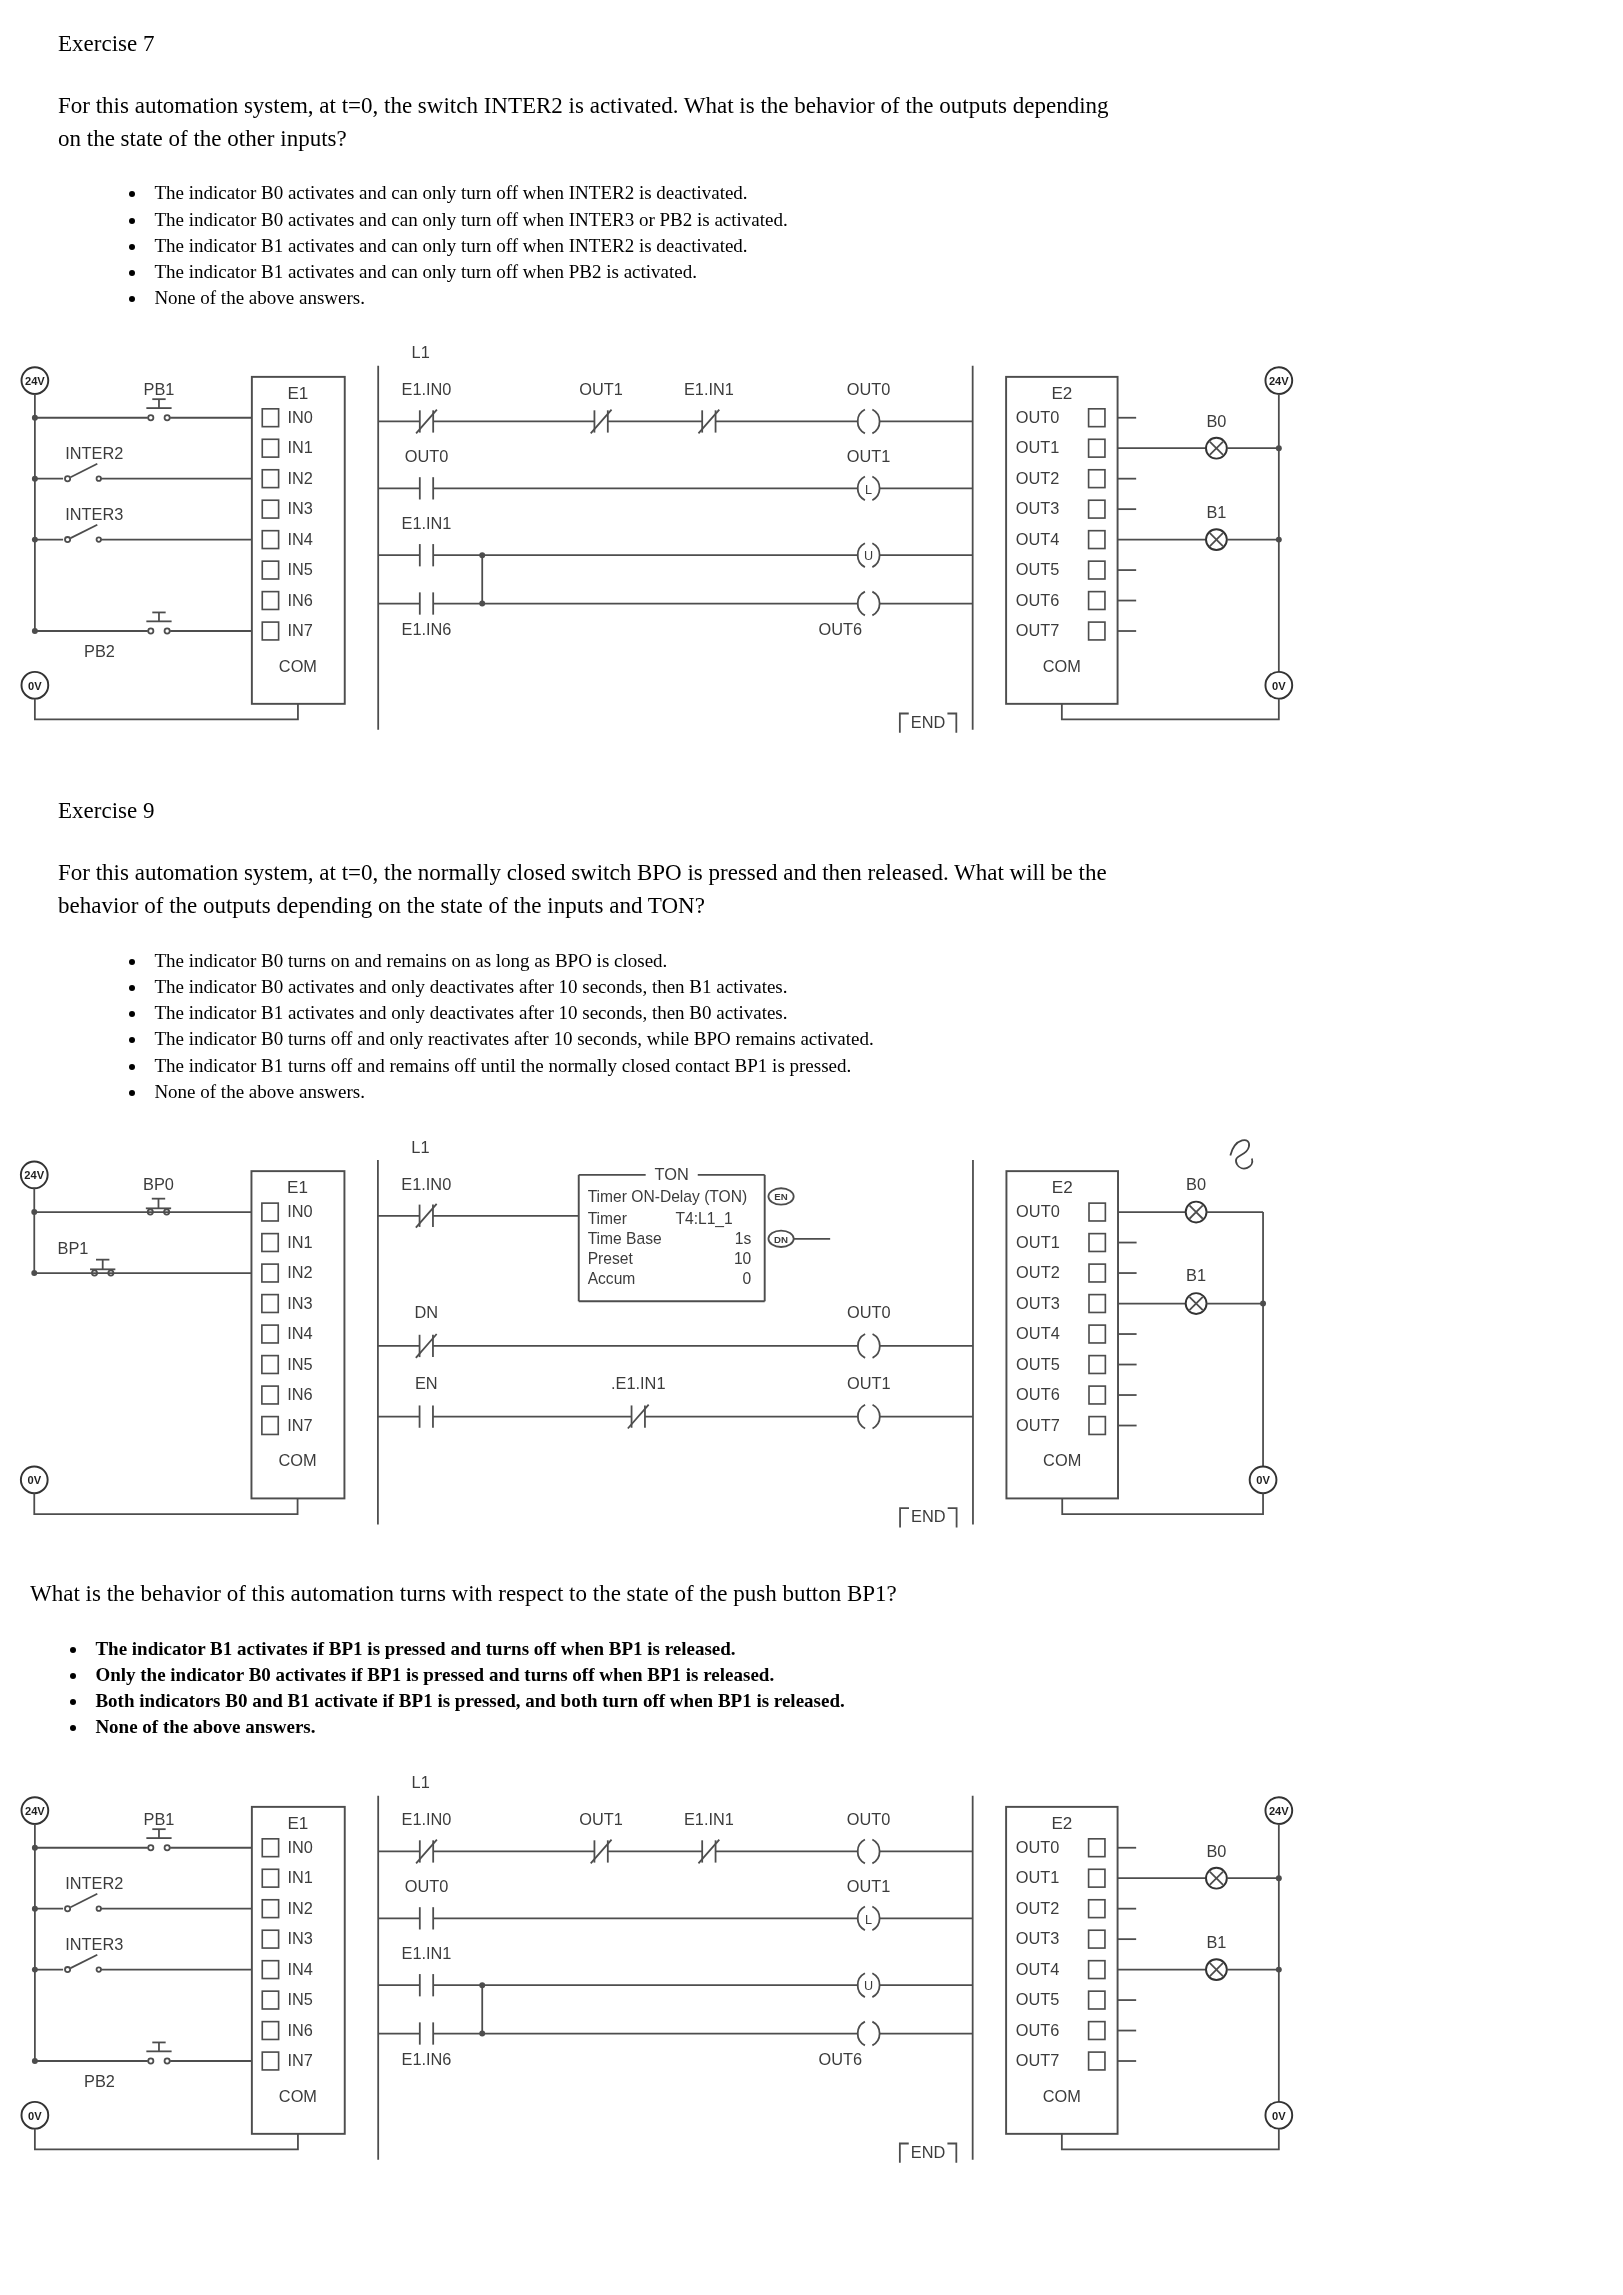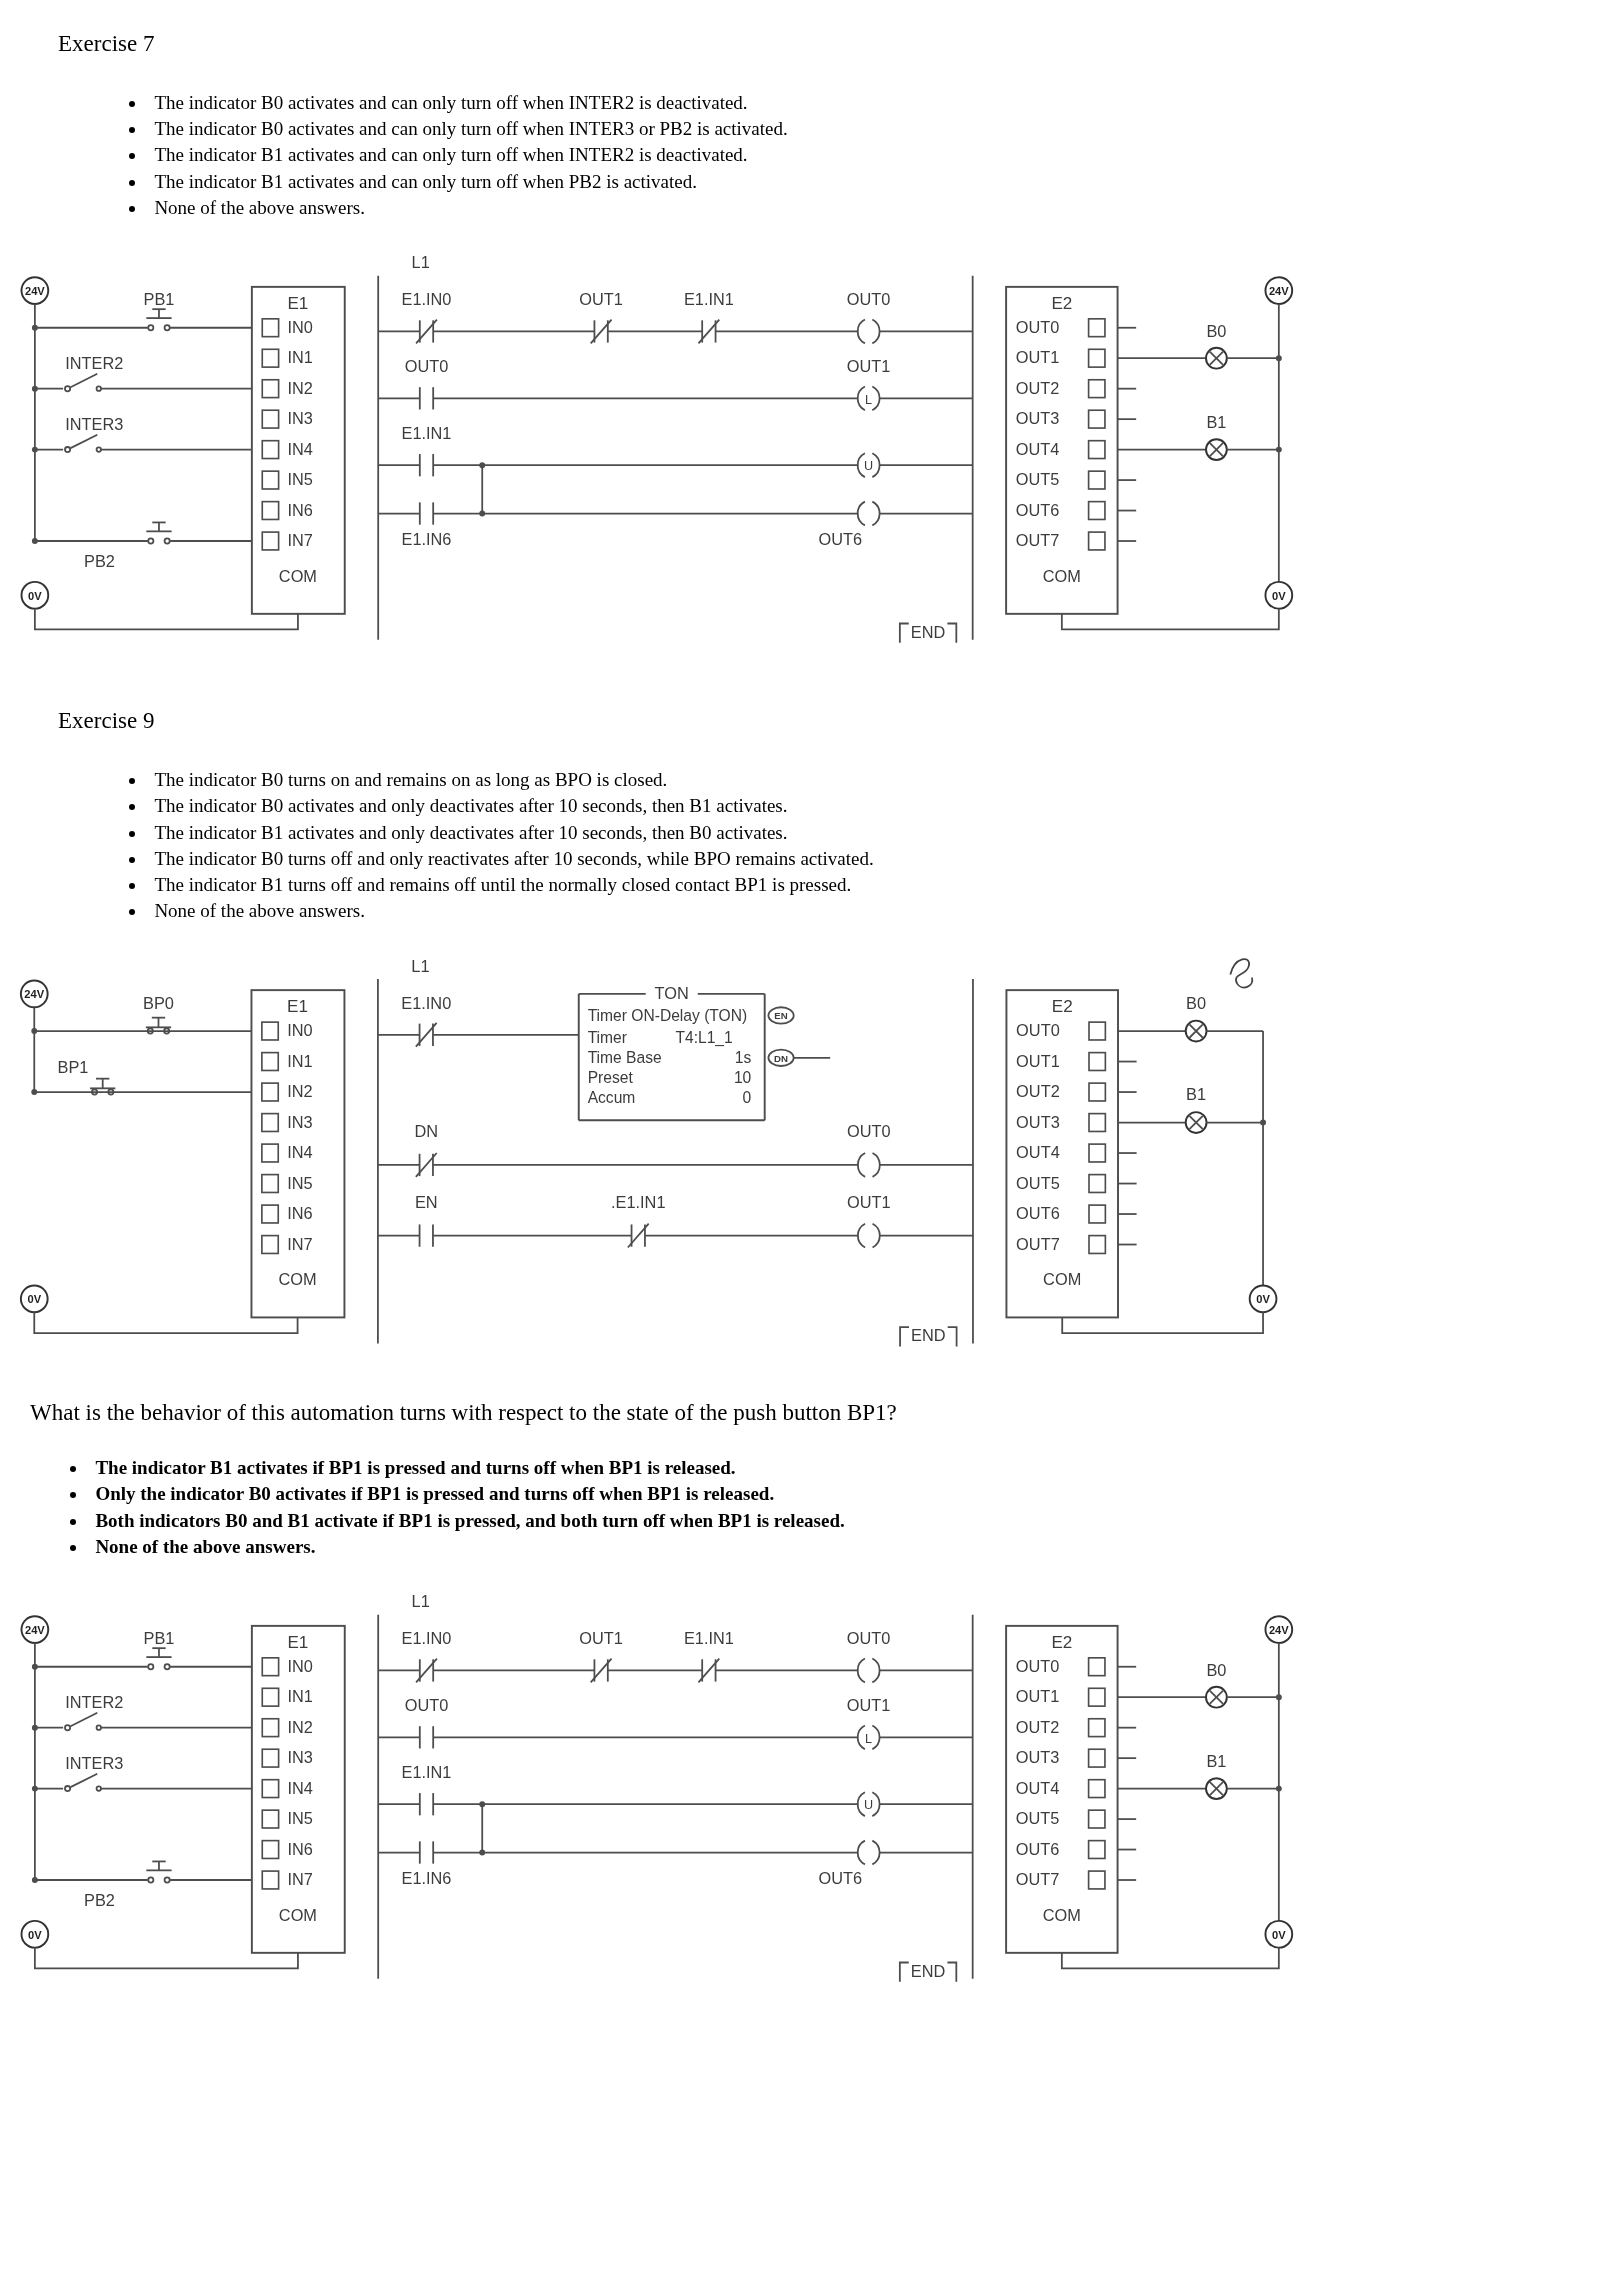--- a/index.html
+++ b/index.html
@@ -35,20 +35,21 @@
   .ctl  { font-size:17px; text-anchor:middle; }
   .ovl  { font-size:13px; font-weight:bold; text-anchor:middle; }
 </style>
 </head>
 <body>
 
 <div class="page">
 
   <section class="ex">
     <p class="h">Exercise 7</p>
+    <p class="q">For this automation system, at t=0, the switch INTER2 is activated. What is the behavior of the outputs depending on the state of the other inputs?</p>
     <ul class="opts">
       <li>The indicator B0 activates and can only turn off when INTER2 is deactivated.</li>
       <li>The indicator B0 activates and can only turn off when INTER3 or PB2 is activated.</li>
       <li>The indicator B1 activates and can only turn off when INTER2 is deactivated.</li>
       <li>The indicator B1 activates and can only turn off when PB2 is activated.</li>
       <li>None of the above answers.</li>
     </ul>
   </section>
 
   <svg class="diagram" viewBox="0 0 1780 580" width="1324" height="431" xmlns="http://www.w3.org/2000/svg">
@@ -244,20 +245,21 @@
       <text class="slab" x="1712" y="66">24V</text>
       <line class="wire" x1="1712" y1="78" x2="1712" y2="452"></line>
       <circle class="node" cx="1712" cy="470" r="18"></circle>
       <text class="slab" x="1712" y="476">0V</text>
       <polyline class="wire" points="1420,495 1420,516 1712,516 1712,488"></polyline>
     </g>
   </svg>
 
   <section class="ex">
     <p class="h">Exercise 9</p>
+    <p class="q">For this automation system, at t=0, the normally closed switch BPO is pressed and then released. What will be the behavior of the outputs depending on the state of the inputs and TON?</p>
     <ul class="opts">
       <li>The indicator B0 turns on and remains on as long as BPO is closed.</li>
       <li>The indicator B0 activates and only deactivates after 10 seconds, then B1 activates.</li>
       <li>The indicator B1 activates and only deactivates after 10 seconds, then B0 activates.</li>
       <li>The indicator B0 turns off and only reactivates after 10 seconds, while BPO remains activated.</li>
       <li>The indicator B1 turns off and remains off until the normally closed contact BP1 is pressed.</li>
       <li>None of the above answers.</li>
     </ul>
   </section>
 

